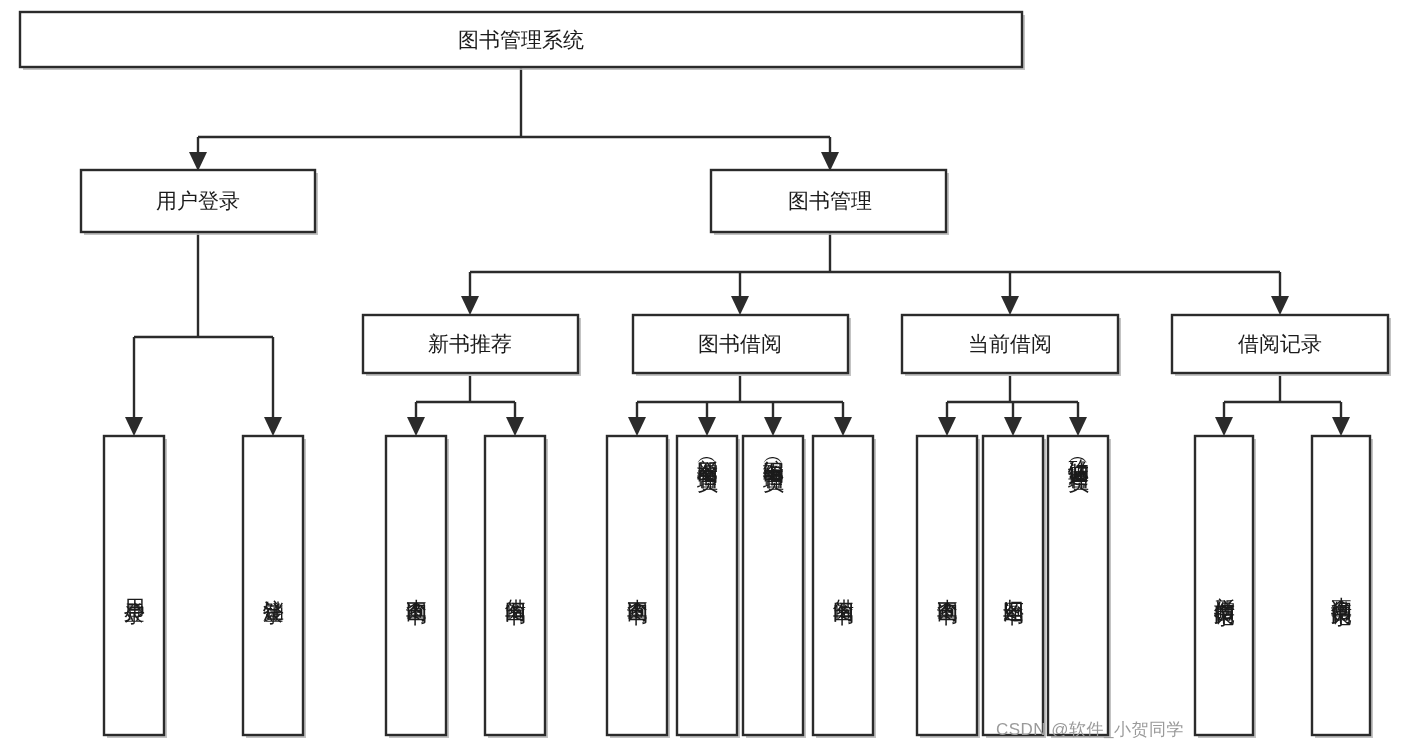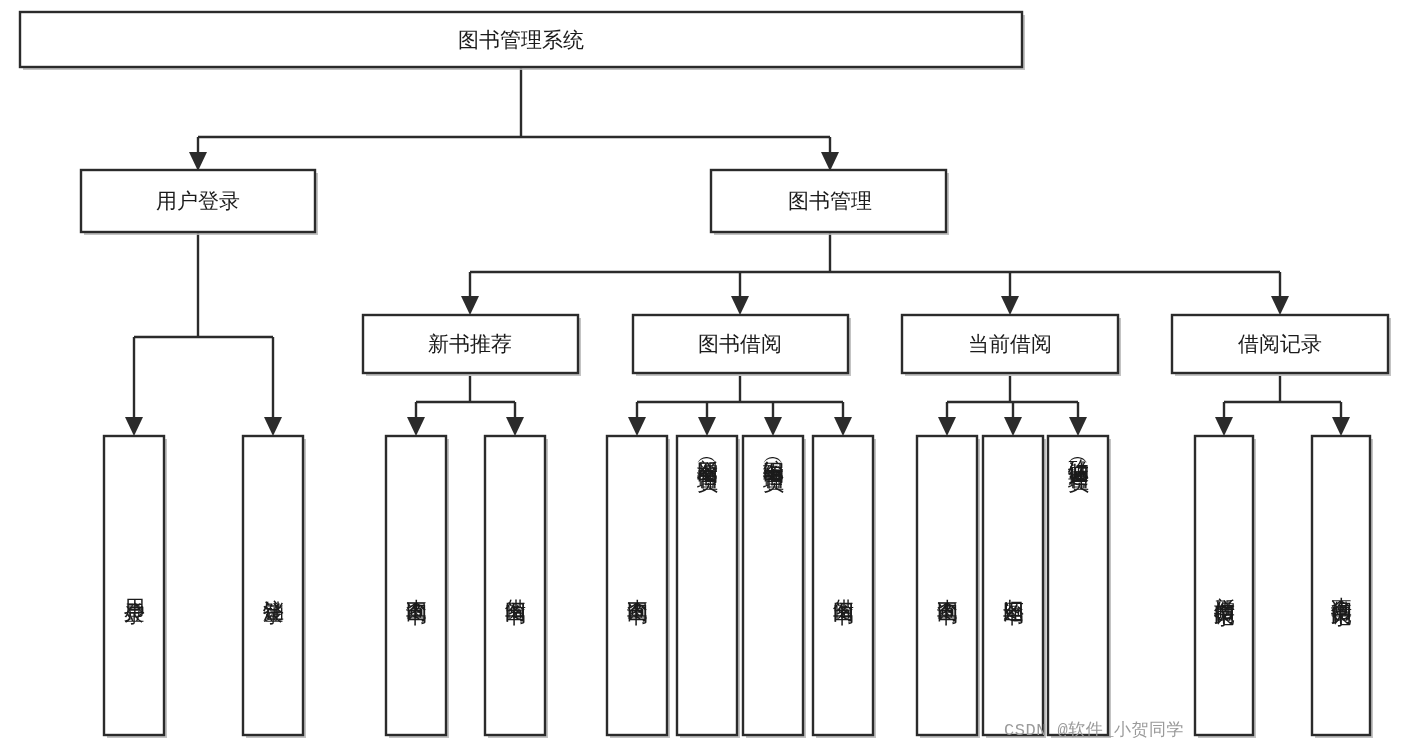--- a/index.html
+++ b/index.html
@@ -70,21 +70,21 @@
     font-size: 21px;
     line-height: 1.18;
     letter-spacing: 2px;
     color: #1b1b1b;
     white-space: nowrap;
   }
   .watermark {
     position: absolute;
     right: 10px;
     bottom: 6px;
-    font-family: Liberation Mono, monospace;
+    font-family: Liberation Sans, sans-serif;
     font-size: 17px;
     color: #9a9a9a;
     letter-spacing: 0.5px;
     white-space: nowrap;
     text-align: center;
   }
 </style>
 </head>
 <body>
 

